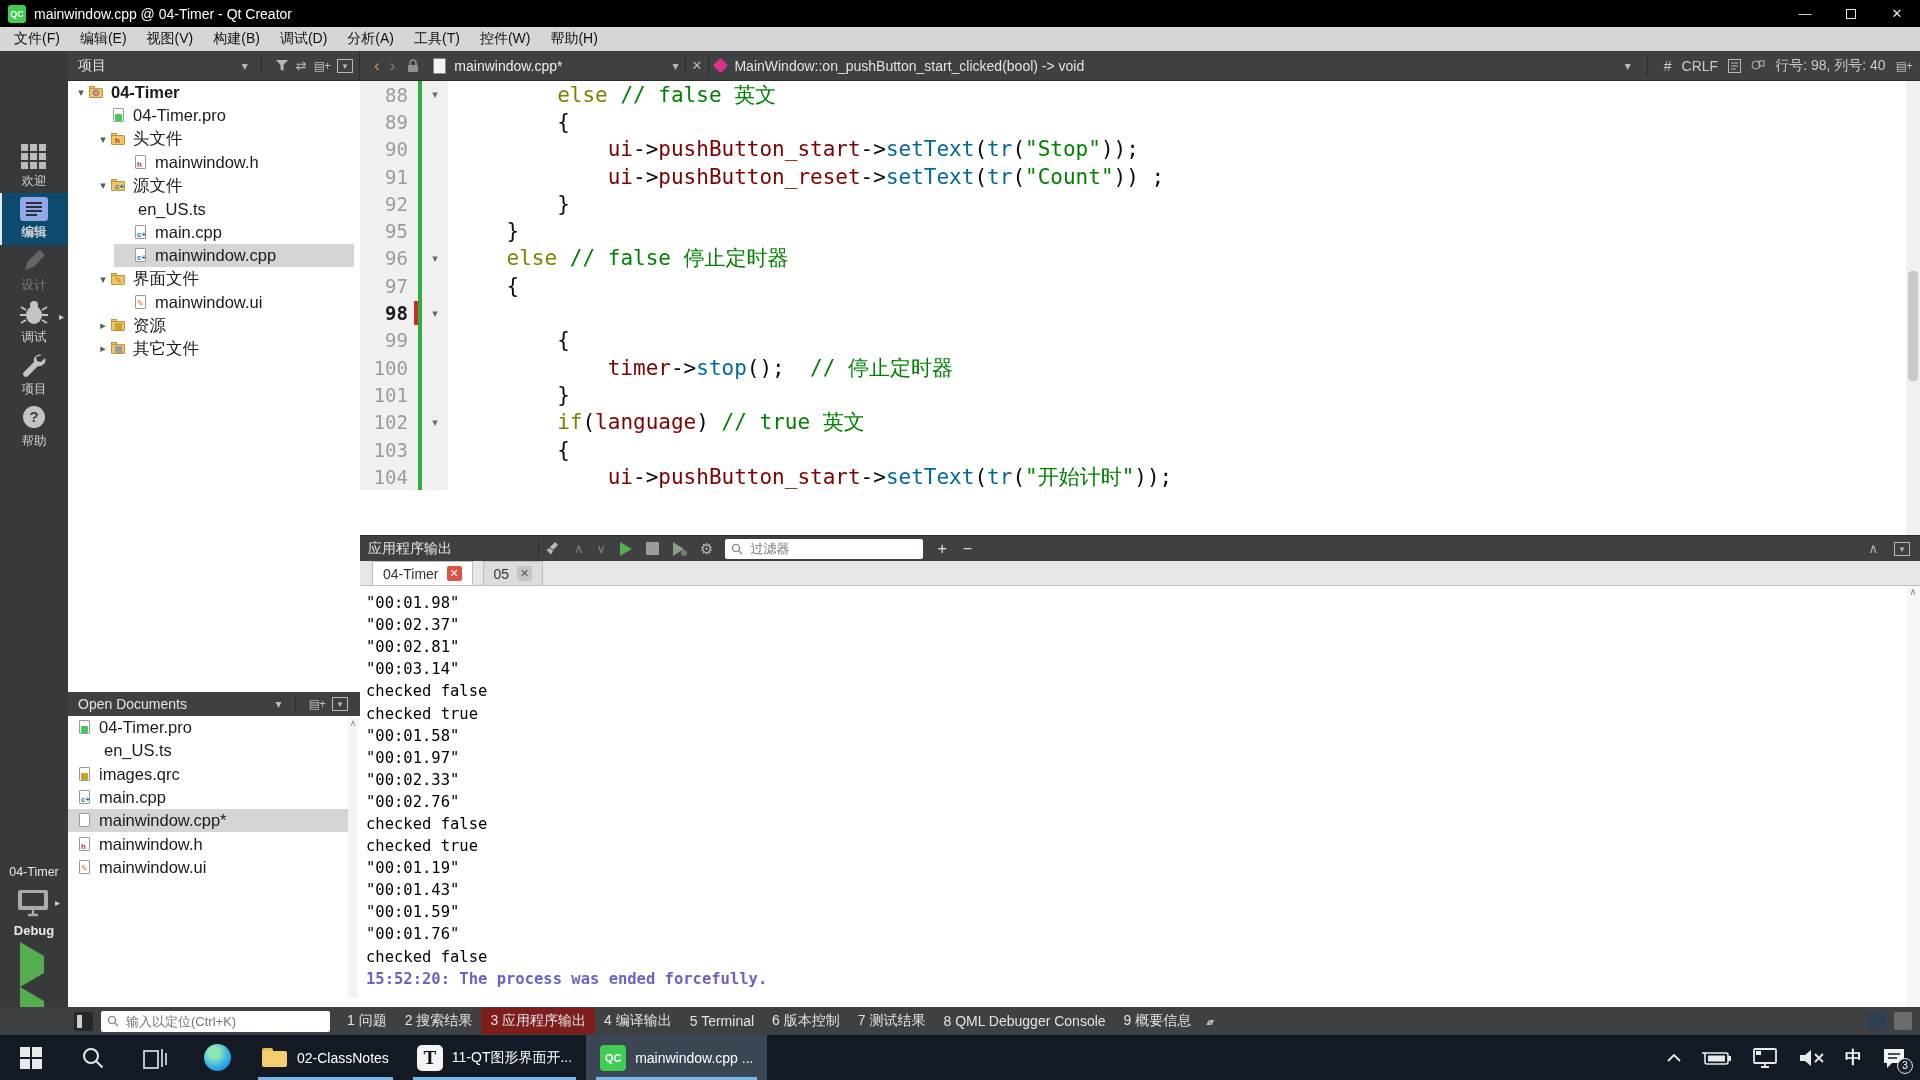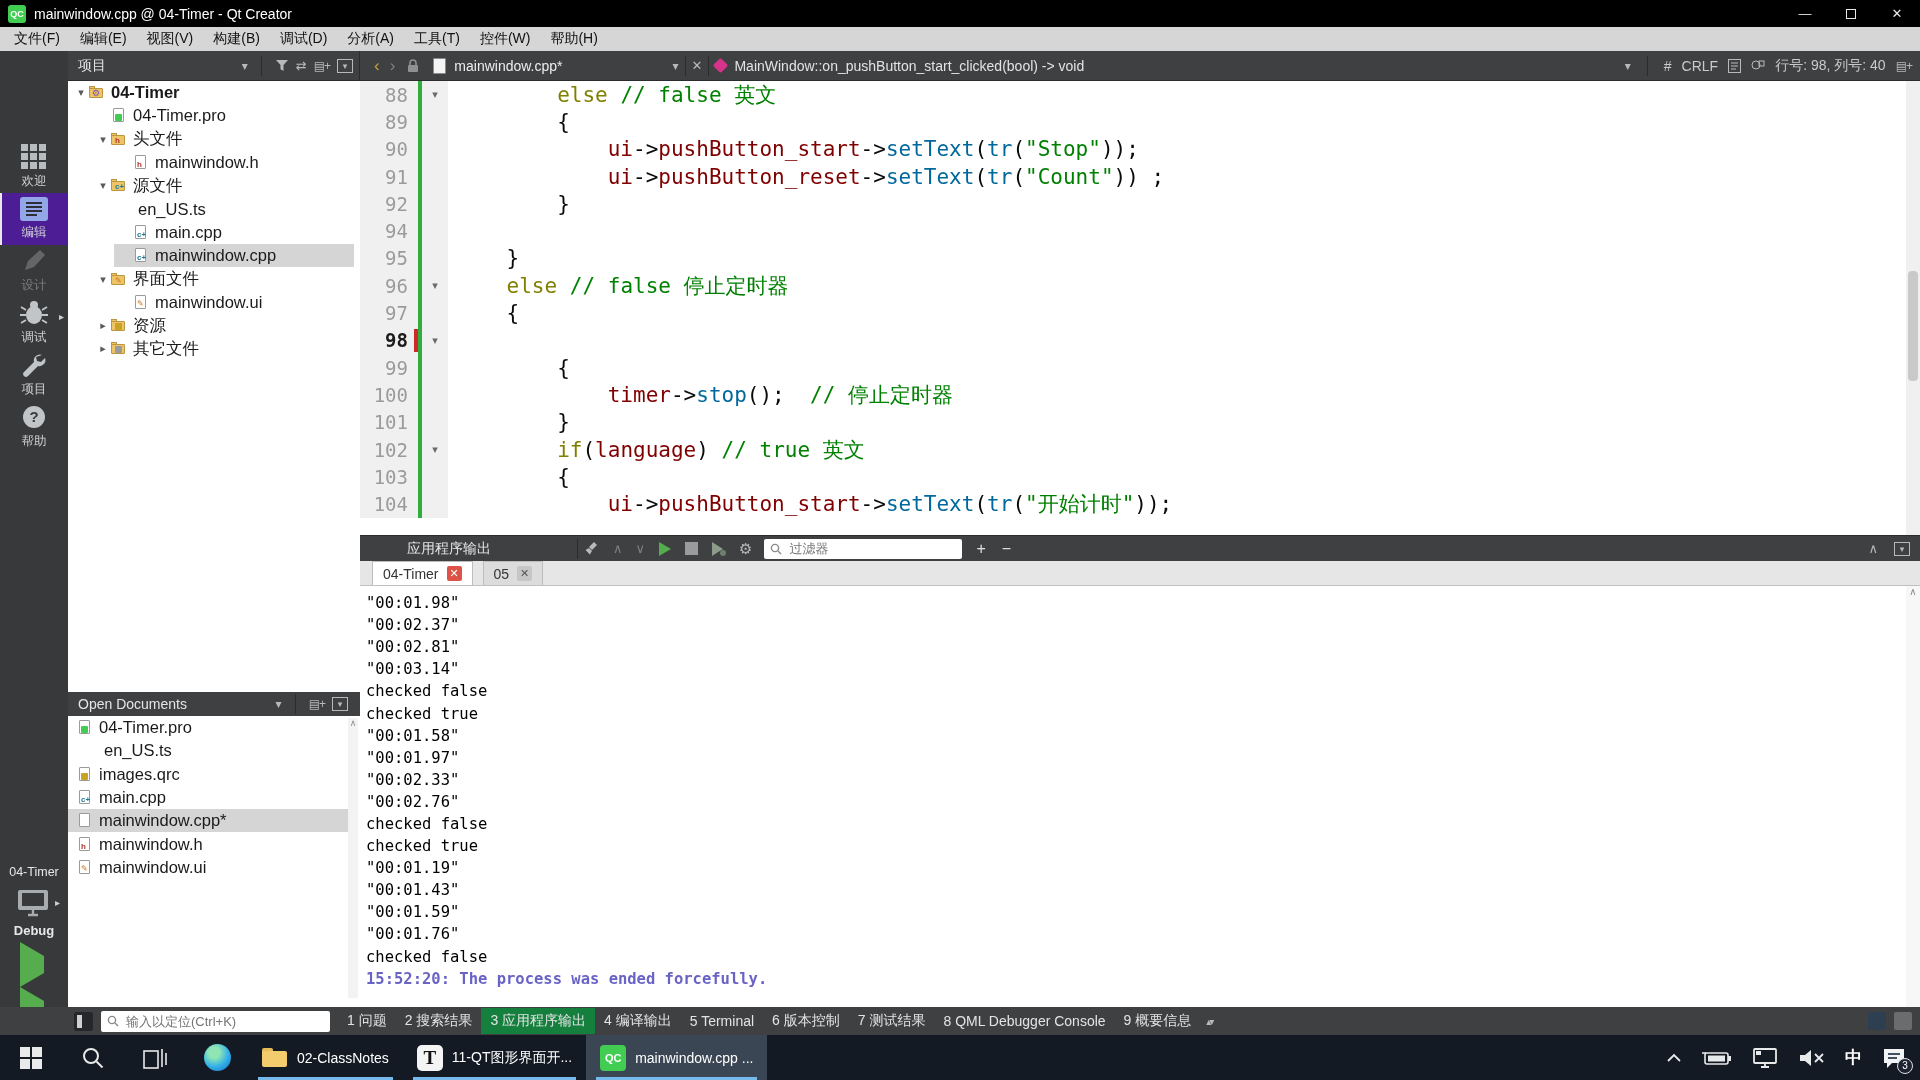--- a/index.html
+++ b/index.html
@@ -28,21 +28,21 @@
   .chev{font-size:12px;color:#b8b9ba;}
   .u-ic{color:#b8b9ba;font-size:13px;line-height:1;}
   .docpage{width:13px;height:16px;background:#f4f4f4;border:1px solid #8a8a8a;border-radius:1px;}
   .pinkic{width:11px;height:11px;background:#d6338a;transform:rotate(45deg);border-radius:2px;}
   .ctxname{color:#e2e3e4;margin-left:8px;white-space:nowrap;overflow:hidden;max-width:790px;}
   .rightstatus{margin-left:auto;display:flex;align-items:center;gap:10px;padding-right:8px;color:#c9cacb;}
   .splitic{font-size:12px;color:#b8b9ba;letter-spacing:-1px;}
   
   .modebar{position:absolute;left:0;top:51px;width:68px;height:984px;background:#38393b;color:#cdd0d2;}
   .mode{position:absolute;left:0;width:68px;height:52px;display:flex;flex-direction:column;align-items:center;justify-content:center;gap:3px;font-size:12.5px;}
-  .mode.active{background:#4c1d95;box-shadow:inset 2px 0 0 #e8e8e8;}
+  .mode.active{background:#0c4a6e;box-shadow:inset 2px 0 0 #e8e8e8;font-weight:bold;}
   .mode.disabled{opacity:.42;}
   .mode .marrow{position:absolute;right:4px;top:14px;color:#cdd0d2;font-size:10px;}
   .kitlabel{position:absolute;left:0;width:68px;text-align:center;font-size:12.5px;color:#e6e7e8;}
   .kitlabel.bold{font-weight:bold;font-size:13px;}
   .kiticon{position:absolute;left:16px;}
   .playtri{width:0;height:0;border-left:24px solid #55ad4d;border-top:14px solid transparent;border-bottom:14px solid transparent;}
   .modebtn{position:absolute;left:20px;}
   
   .projectpanel{position:absolute;left:68px;top:81px;width:292px;height:611px;background:#fff;overflow:hidden;font-size:16.5px;color:#1a1a1a;}
   .trow{position:relative;height:23.3px;display:flex;align-items:center;white-space:nowrap;}
@@ -78,21 +78,21 @@
                display:flex;align-items:center;justify-content:center;font-family:"Liberation Sans",sans-serif;}
   .cl .codetext{padding-left:8px;}
   .tk-p{color:#0a0a0a;} .tk-k{color:#808000;margin-top:28px;} .tk-c{color:#008000;} .tk-s{color:#008000;}
   .tk-f{color:#800000;} .tk-m{color:#00689c;}
   .caret{display:inline-block;width:2px;height:23px;background:#000;vertical-align:middle;margin-left:0px;}
   .edscroll{position:absolute;right:0;top:0;width:14px;height:454px;background:#f0f0f0;}
   .edscroll .thumb{position:absolute;left:2px;right:2px;top:190px;height:110px;background:#c9c9c9;border-radius:4px;}
   
   .output{position:absolute;left:360px;top:535px;width:1560px;height:472px;background:#fff;border-top:1px solid #2b2c2d;}
   .outheader{height:25px;background:#3f4042;display:flex;align-items:center;color:#e4e5e6;font-size:14px;}
-  .outheader .caption{padding-left:8px;width:172px;margin-left:39px;}
+  .outheader .caption{padding-left:8px;width:172px;}
   .oicons{display:flex;align-items:center;gap:13px;}
   .filterbox{width:198px;height:20px;background:#fff;border-radius:2px;margin-left:12px;display:flex;align-items:center;padding:0 6px;gap:5px;}
   .filterbox input{border:none;outline:none;width:160px;font-size:13px;color:#555;background:transparent;}
   .zoomctl{color:#e0e1e2;font-size:16px;margin-left:14px;display:flex;gap:16px;}
   .outright{margin-left:auto;display:flex;align-items:center;gap:16px;padding-right:10px;}
   .boxdrop{width:16px;height:14px;border:1px solid #b8b9ba;display:flex;align-items:center;justify-content:center;font-size:9px;color:#b8b9ba;}
   .outtabs{height:25px;background:#e6e6e6;border-bottom:1px solid #c0c0c0;display:flex;align-items:flex-end;padding-left:12px;gap:10px;}
   .otab{height:24px;display:flex;align-items:center;gap:8px;padding:0 10px;font-size:14px;color:#333;background:#dcdcdc;border:1px solid #bdbdbd;border-bottom:none;}
   .otab.active{background:#fff;}
   .closebdg{width:15px;height:15px;border-radius:2px;display:flex;align-items:center;justify-content:center;font-size:11px;}
@@ -103,21 +103,21 @@
   .oline.status{color:#6a63c6;font-weight:bold;}
   .outscroll{position:absolute;right:0;top:0;width:14px;height:421px;background:#f7f7f7;color:#8a8a8a;font-size:10px;text-align:center;}
   
   .statusbar{position:absolute;left:0;top:1007px;width:1920px;height:28px;background:#3f4042;display:flex;align-items:center;color:#e2e3e4;font-size:14px;padding-left:74px;}
   .sbtoggle{width:19px;height:19px;background:#26272a;border-radius:2px;position:relative;flex:none;}
   .sbtoggle::after{content:"";position:absolute;left:3px;top:3px;bottom:3px;width:5px;background:#cfd0d1;}
   .locator{width:229px;height:21px;background:#fff;border-radius:2px;margin-left:8px;display:flex;align-items:center;gap:5px;padding:0 6px;flex:none;}
   .locator input{border:none;outline:none;width:180px;font-size:13px;color:#666;background:transparent;}
   .panes{display:flex;align-items:center;margin-left:8px;}
   .pane{padding:4px 9px;white-space:nowrap;}
-  .pane.active{background:#15803d;}
+  .pane.active{background:#7f1d1d;}
   .updown{margin-left:6px;font-size:10px;color:#b8b9ba;letter-spacing:-2px;}
   .sbright{margin-left:auto;display:flex;gap:8px;padding-right:8px;}
   .sbicon{width:18px;height:18px;border-radius:2px;}
   
   .taskbar{position:absolute;left:0;top:1035px;width:1920px;height:45px;background:#141a24;display:flex;align-items:stretch;color:#fff;}
   .tbitem{display:flex;align-items:center;justify-content:center;position:relative;flex:none;}
   .tbitem.btn{width:62px;}
   .tbitem.appitem{padding:0 14px;gap:9px;font-size:14px;max-width:210px;}
   .tbitem .ul{position:absolute;left:10px;right:10px;bottom:0;height:3px;background:#76b9ed;}
   .tbitem.activeapp{background:#3a4654;}
@@ -518,26 +518,20 @@
      <span class="foldcol"></span>
      <span class="codetext"><span class="tk-p">            </span><span class="tk-f">ui</span><span class="tk-p">-&gt;</span><span class="tk-f">pushButton_reset</span><span class="tk-p">-&gt;</span><span class="tk-m">setText</span><span class="tk-p">(</span><span class="tk-m">tr</span><span class="tk-p">(</span><span class="tk-s">"Count"</span><span class="tk-p">)) ;</span></span>
    </div>
         <div class="cl">
      <span class="num ">92</span>
      <span class="chbar"></span>
      <span class="foldcol"></span>
      <span class="codetext"><span class="tk-p">        }</span></span>
    </div>
         <div class="cl">
-     <span class="num ">94</span>
-     <span class="chbar"></span>
-     <span class="foldcol"></span>
-     <span class="codetext"></span>
-   </div>
-        <div class="cl">
      <span class="num ">95</span>
      <span class="chbar"></span>
      <span class="foldcol"></span>
      <span class="codetext"><span class="tk-p">    }</span></span>
    </div>
         <div class="cl">
      <span class="num ">96</span>
      <span class="chbar"></span>
      <span class="foldcol">▾</span>
      <span class="codetext"><span class="tk-p">    </span><span class="tk-k">else</span><span class="tk-p"> </span><span class="tk-c">// false 停止定时器</span></span>

